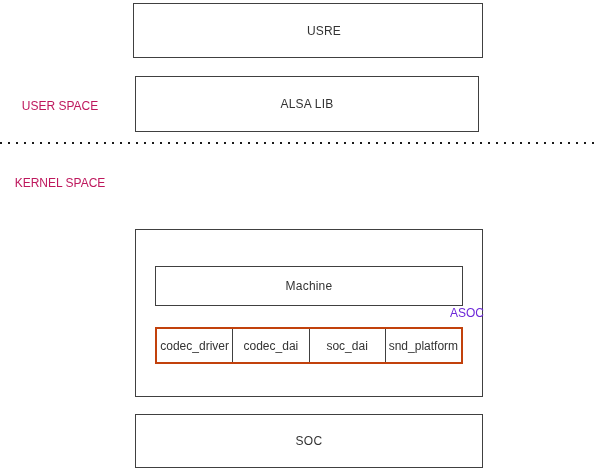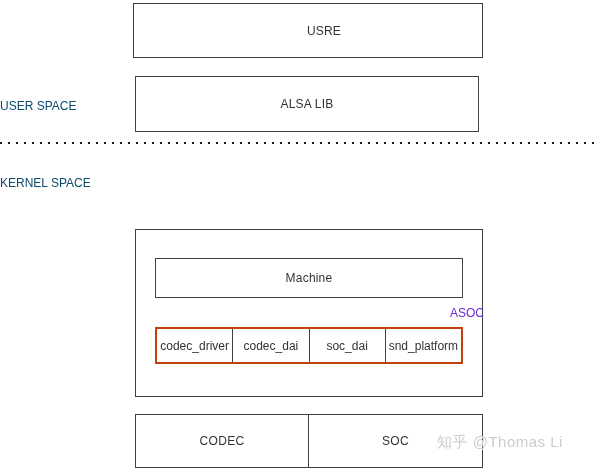--- a/index.html
+++ b/index.html
@@ -24,21 +24,22 @@
     display: flex;
     align-items: center;
     justify-content: center;
     box-sizing: border-box;
     letter-spacing: 0.2px;
   }
   .side-label {
     position: absolute;
     left: 0;
     width: 120px;
-    color: #0c4a6e;
+    text-align: center;
+    color: #be185d;
   }
   .dotted-line {
     position: absolute;
     left: 0;
     top: 142px;
     width: 600px;
     height: 2px;
     background: repeating-linear-gradient(to right, #1a1a1a 0 2px, transparent 2px 8px);
   }
   .asoc-container {
@@ -47,21 +48,21 @@
     top: 229px;
     width: 348px;
     height: 168px;
     border: 1px solid #404040;
     box-sizing: border-box;
     background: #ffffff;
   }
   .machine-box {
     position: absolute;
     left: 19px;
-    top: 28px;
+    top: 36px;
     width: 308px;
     height: 40px;
   }
   .asoc-label {
     position: absolute;
     left: 2px;
     top: 76px;
     width: 100%;
     text-align: right;
     color: #6d28d9;
@@ -160,23 +161,19 @@
         <span>soc_dai</span>
       </div>
       <div class="inner-cell">
         <span>snd_platform</span>
       </div>
     </div>
 
   </div>
 
   <div class="bottom-row">
-    <div class="bottom-cell codec">
-      <span>CODEC</span>
-    </div>
     <div class="bottom-cell soc">
       <span>SOC</span>
     </div>
   </div>
 
-  <div class="watermark">知乎 @Thomas Li</div>
 
 </div>
 
 </body></html>

